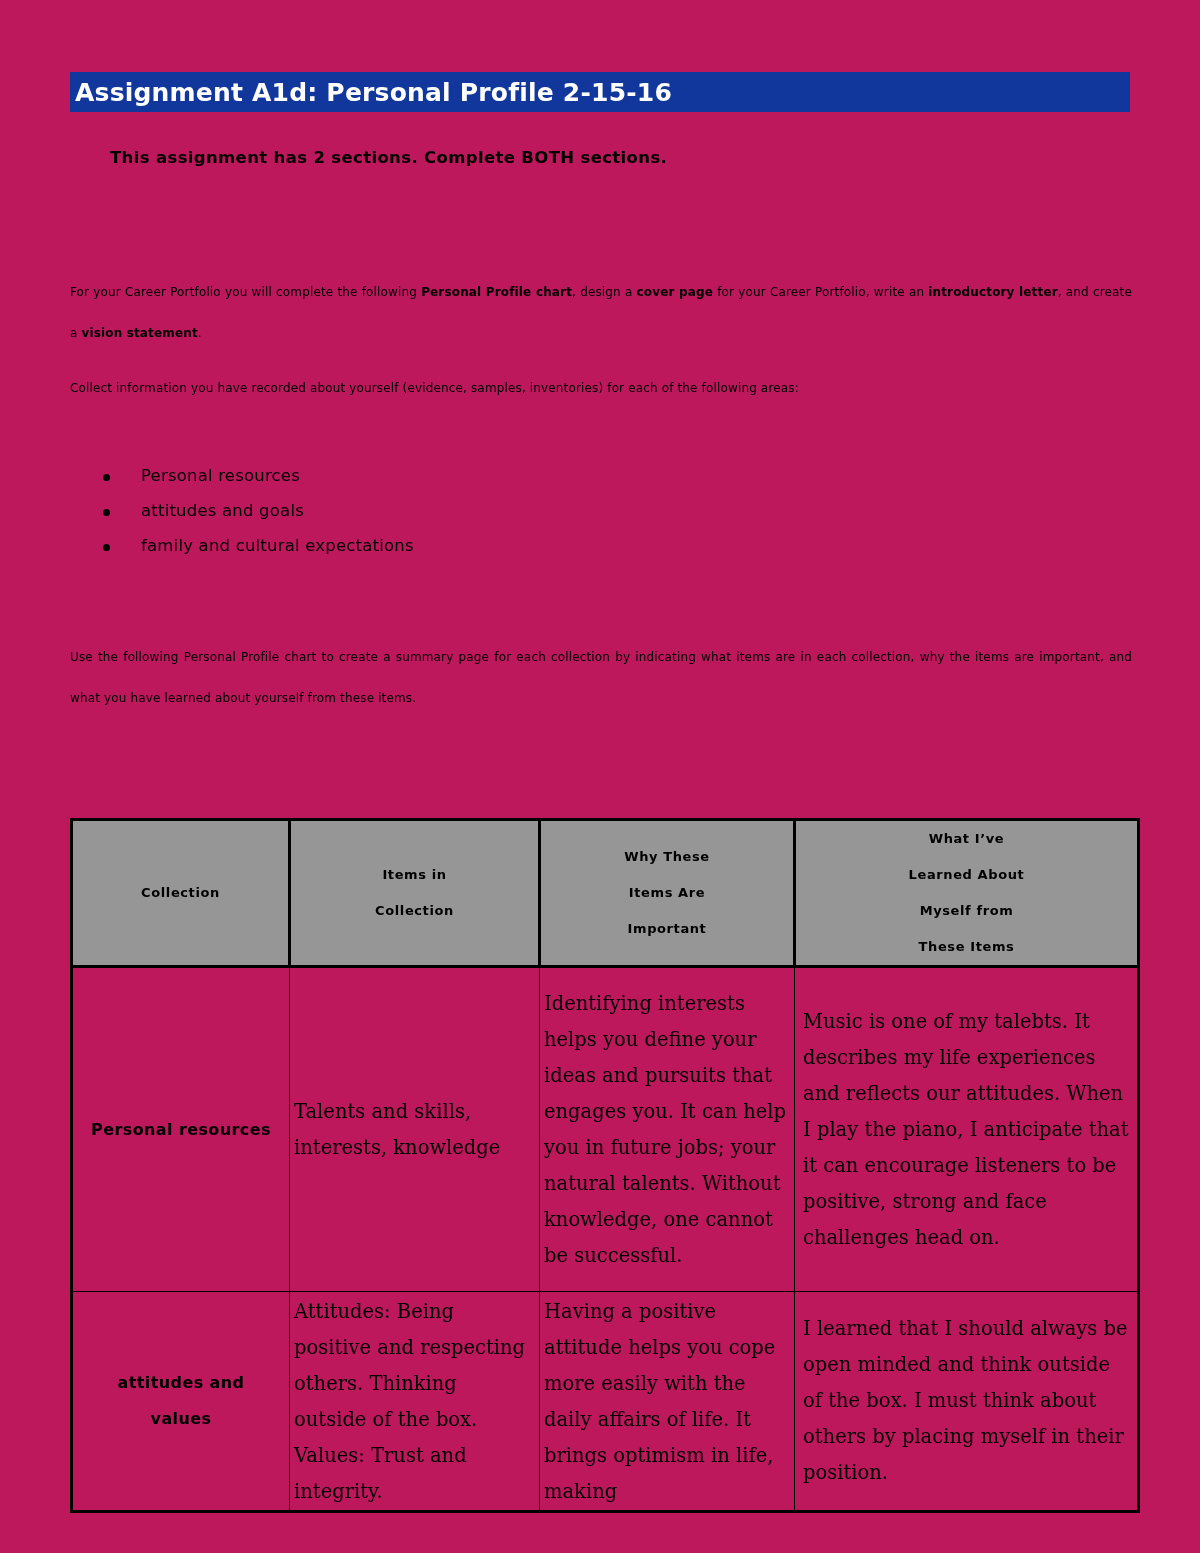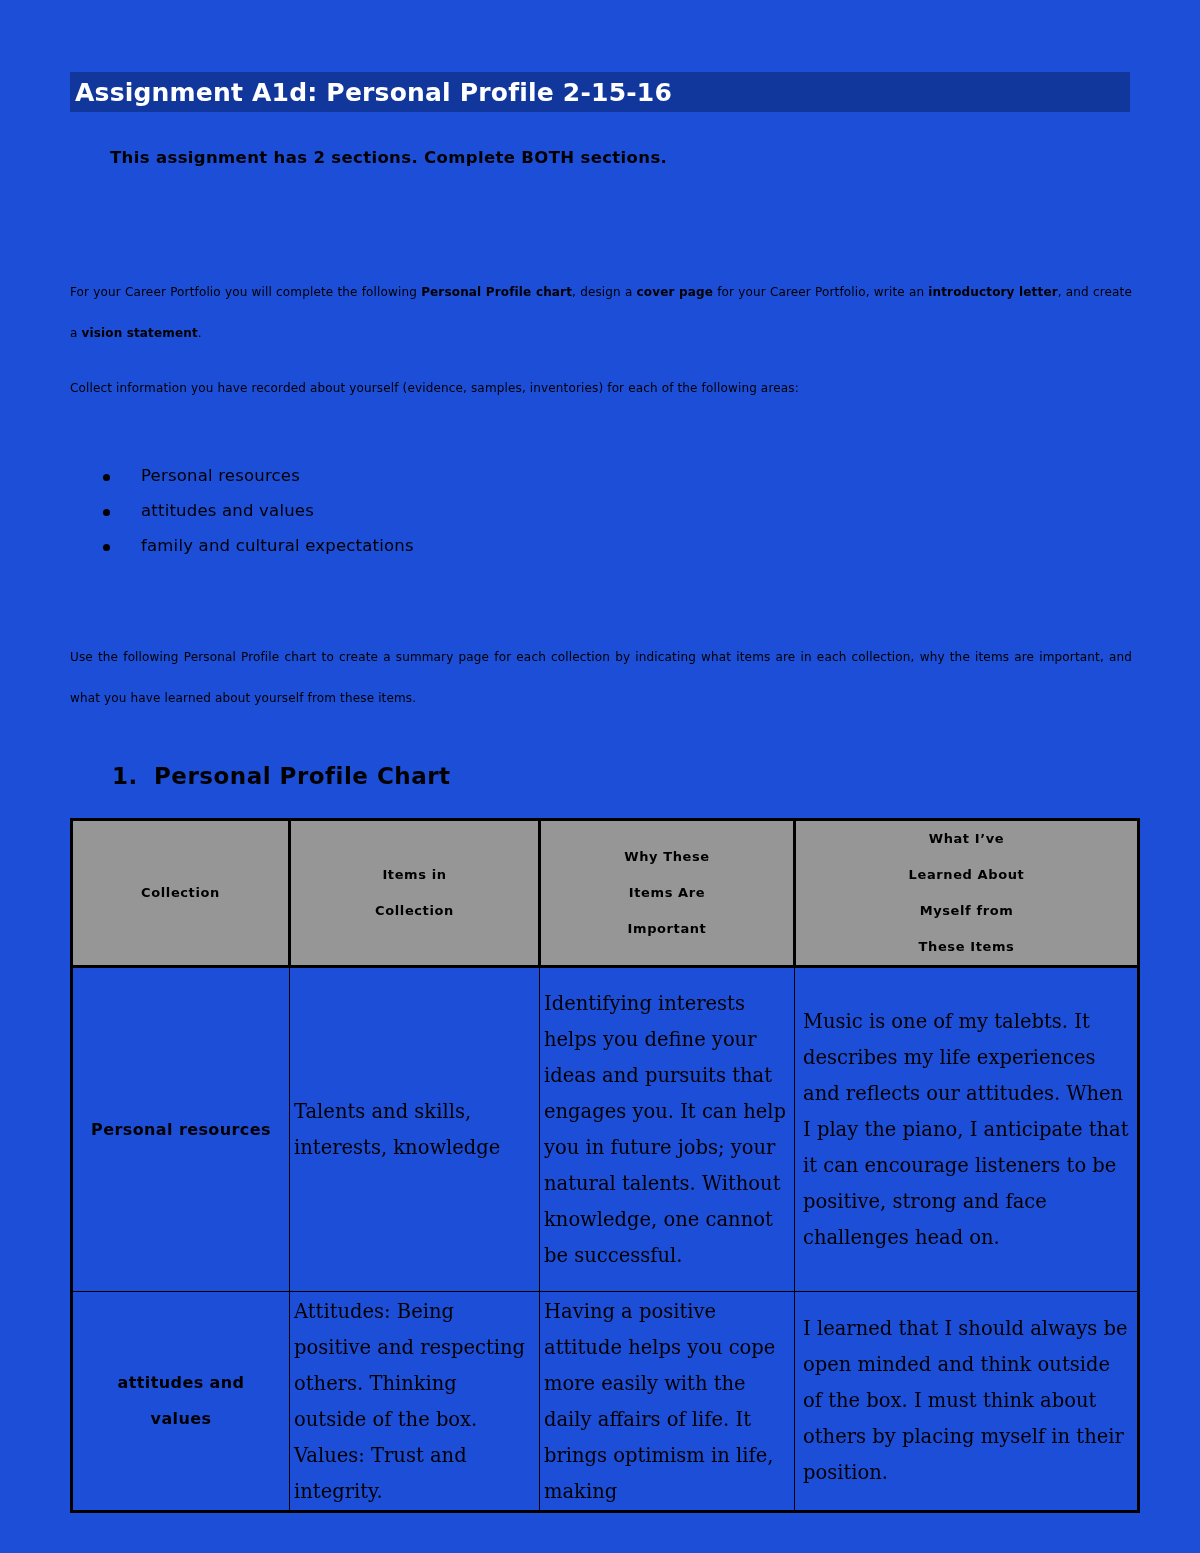--- a/index.html
+++ b/index.html
@@ -14,21 +14,21 @@
     overflow: hidden;
     font-family: "DejaVu Sans", "Liberation Sans", sans-serif;
     color: #000000;
   }
 
   .page {
     position: absolute;
     left: 0; top: 0;
     width: 1200px;
     height: 1553px;
-    background: #1d4ed8;
+    background: #be185d;
   }
 
   
   .title-bar {
     position: absolute;
     left: 70px;
     top: 72px;
     width: 1060px;
     height: 40px;
     background: #11369C;
@@ -205,33 +205,30 @@
 
   <div class="para p2">Collect information you have recorded about yourself (evidence, samples, inventories) for each of the following areas:</div>
 
   <div class="bullets">
     <div class="bullet-row">
       <span class="bullet-dot"></span>
       <span class="bullet-label">Personal resources</span>
     </div>
     <div class="bullet-row">
       <span class="bullet-dot"></span>
-      <span class="bullet-label">attitudes and values</span>
+      <span class="bullet-label">attitudes and goals</span>
     </div>
     <div class="bullet-row">
       <span class="bullet-dot"></span>
       <span class="bullet-label">family and cultural expectations</span>
     </div>
   </div>
 
   <div class="para p3">Use the following Personal Profile chart to create a summary page for each collection by indicating what items are in each collection, why the items are important, and what you have learned about yourself from these items.</div>
 
-  <div class="num-heading">
-    <span class="num">1.</span><span>Personal Profile Chart</span>
-  </div>
 
   <table class="profile-table">
     <colgroup>
       <col class="col-1">
         <col class="col-2">
         <col class="col-3">
         <col class="col-4">
     </colgroup>
     <thead>
       <tr>

